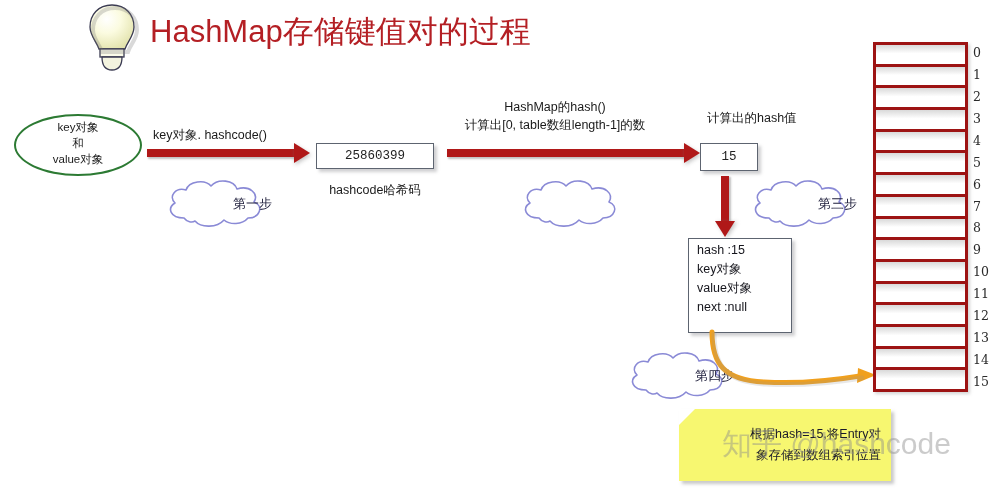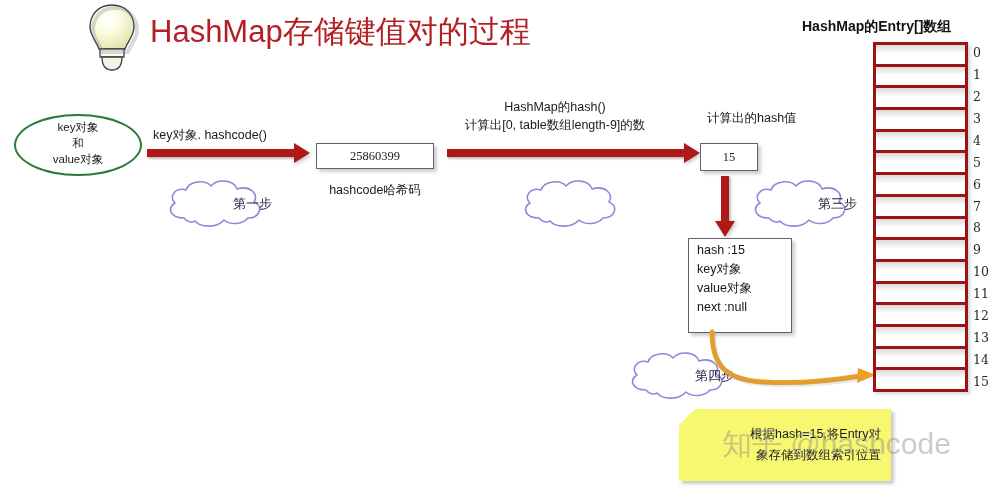--- a/index.html
+++ b/index.html
@@ -72,21 +72,21 @@
     filter:drop-shadow(2px 1px 2px rgba(120,120,120,.45));
   }
 
   
   .val-box{
     border:1px solid #5d6470;
     background:#ffffff;
     box-shadow:3px 3px 3px rgba(150,150,155,.45);
     box-sizing:border-box;
     display:flex;align-items:center;justify-content:center;
-    font-family:Liberation Serif, serif;
+    font-family:Liberation Mono, monospace;
     font-size:12.5px;
     color:#222;
   }
 
   .plain-label{
     font-size:12.5px;
     color:#1a1a1a;
     white-space:nowrap;
   }
   .plain-label.c{text-align:center;}
@@ -233,21 +233,21 @@
                C58,0 74,2 77,11 C90,7 99,16 94,24 C104,28 100,40 88,40
                C82,47 70,47 64,42 C57,50 41,50 35,43 C32,45 27,44 24,40 Z" fill="#ffffff" stroke="#8a8ad6" stroke-width="1.6" stroke-linejoin="round"></path>
     </svg>
     <div class="cloud-text" style="top:17px;">第一步</div>
   </div>
 
   <div class="abs val-box" id="hashcode-box" style="left:316px;top:143px;width:118px;height:26px;">25860399</div>
   <div class="abs plain-label c" style="left:410px;top:99px;width:290px;">HashMap的hash()</div>
 
   <div class="abs plain-label c" style="left:316px;top:182px;width:118px;">hashcode哈希码</div>
-  <div class="abs plain-label c" style="left:410px;top:117px;width:290px;">计算出[0, table数组length-9]的数</div>
+  <div class="abs plain-label c" style="left:410px;top:117px;width:290px;">计算出[0, table数组length-1]的数</div>
   <div class="abs red-arrow-h" style="left:447px;top:149px;width:238px;"></div>
   <div class="abs red-head-r" style="left:684px;top:143px;"></div>
 
   <div class="cloud" style="left:515px;top:178px;width:112px;height:52px;">
     <svg width="112" height="52" viewBox="0 0 112 52">
       <path d="M24,40 C10,40 7,30 15,25 C8,18 16,9 26,12 C29,3 45,1 51,8
                C58,0 74,2 77,11 C90,7 99,16 94,24 C104,28 100,40 88,40
                C82,47 70,47 64,42 C57,50 41,50 35,43 C32,45 27,44 24,40 Z" fill="#ffffff" stroke="#8a8ad6" stroke-width="1.6" stroke-linejoin="round"></path>
     </svg>
   </div>
@@ -284,21 +284,20 @@
   </div>
 
   <div class="abs" id="orange-arrow">
     <svg width="230" height="80" viewBox="0 0 230 80">
       <path d="M52,12 C52,44 64,60 104,62 C140,64 176,60 200,56" fill="none" stroke="#f0a01e" stroke-width="5" stroke-linecap="round"></path>
       <path d="M198,48 L216,55 L197,63 Z" fill="#f0a01e"></path>
       <path d="M54,14 C54,46 66,62 106,64 C142,66 178,62 202,58" fill="none" stroke="rgba(150,150,150,0.22)" stroke-width="5" stroke-linecap="round"></path>
     </svg>
   </div>
 
-  <div class="abs" id="array-title">HashMap的Entry[]数组</div>
 
   <div class="abs" id="array">
     <div class="cell"></div>
     <div class="cell"></div>
     <div class="cell"></div>
     <div class="cell"></div>
     <div class="cell"></div>
     <div class="cell"></div>
     <div class="cell"></div>
     <div class="cell"></div>

